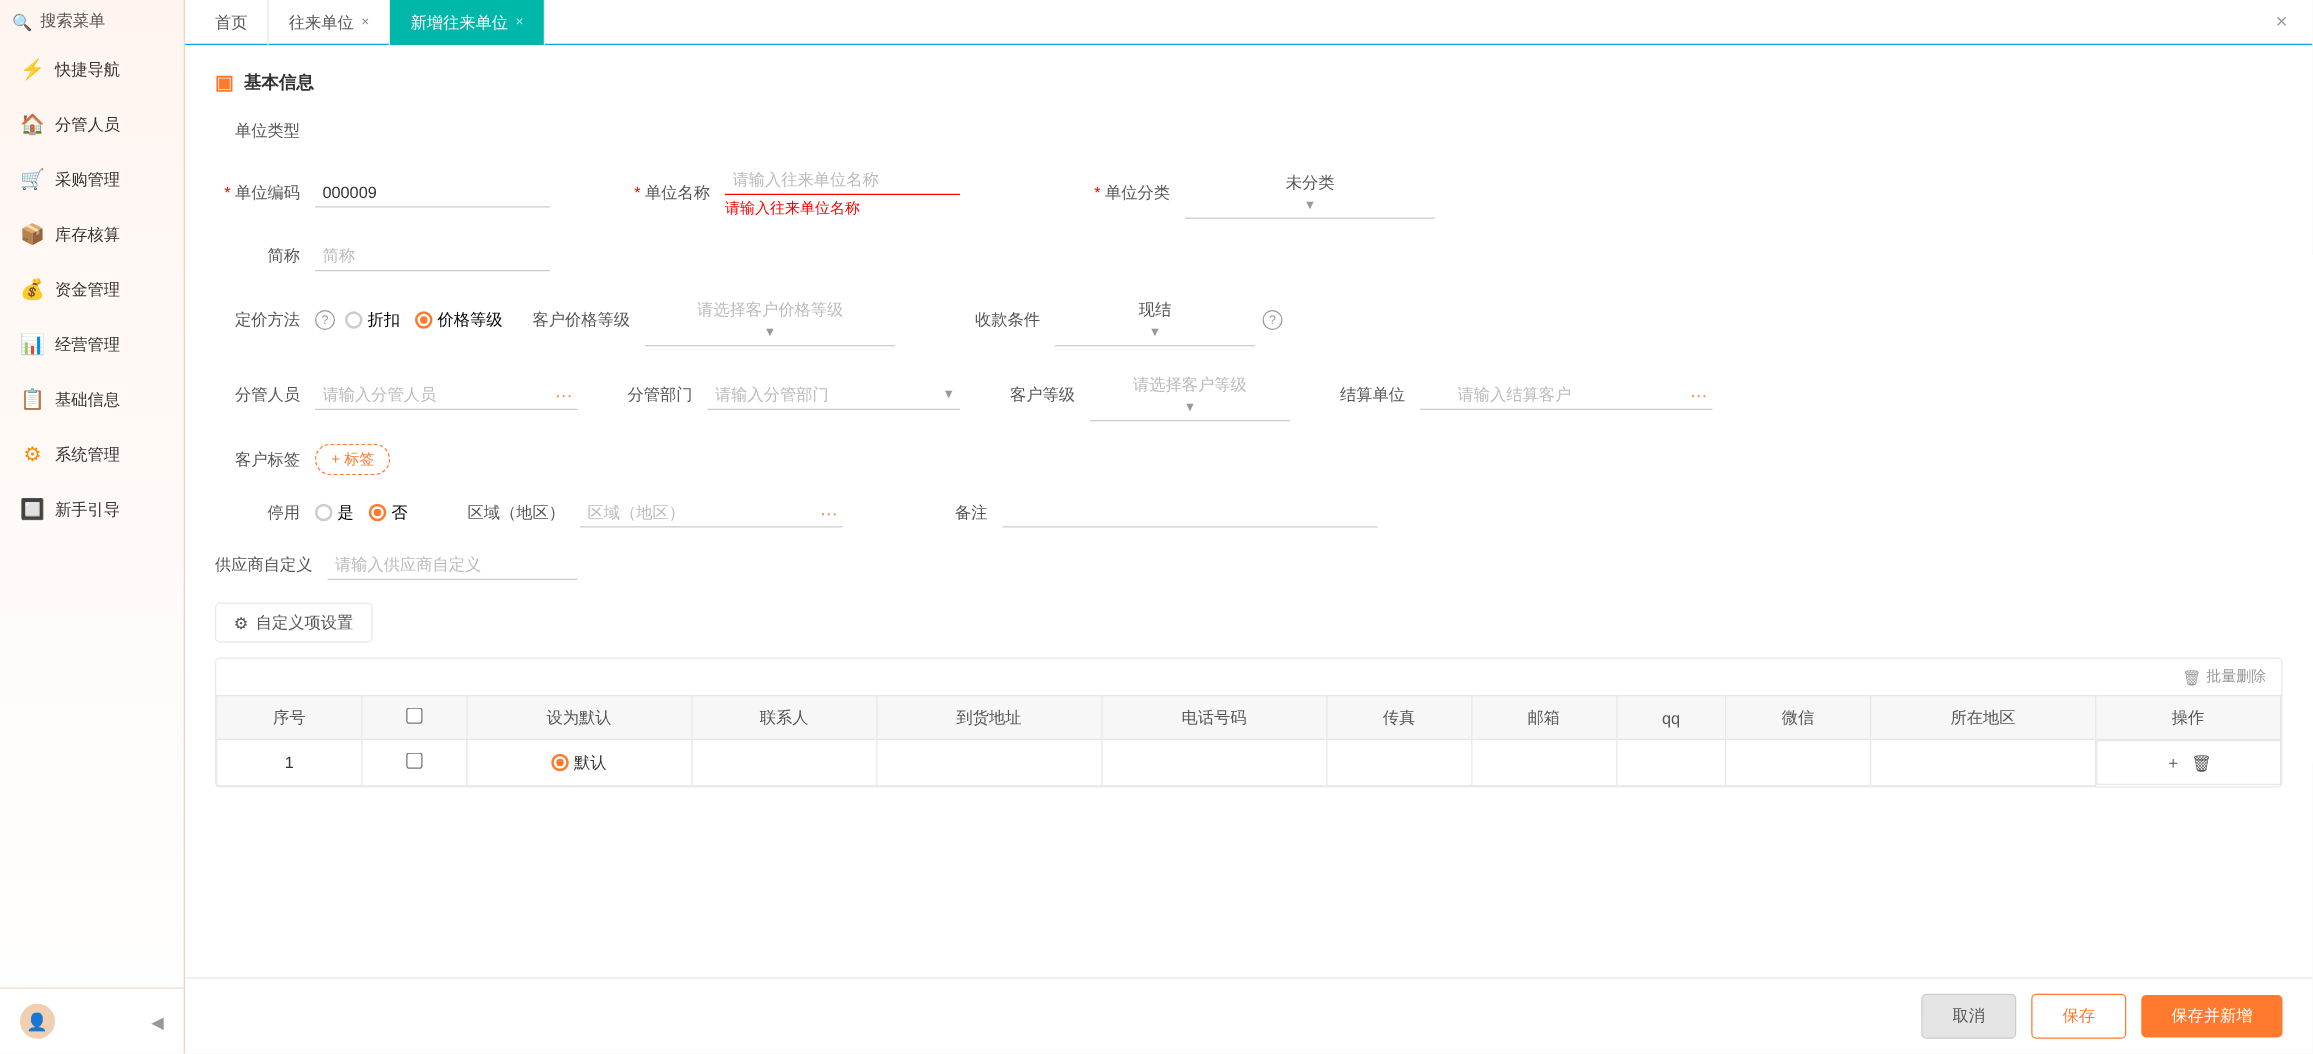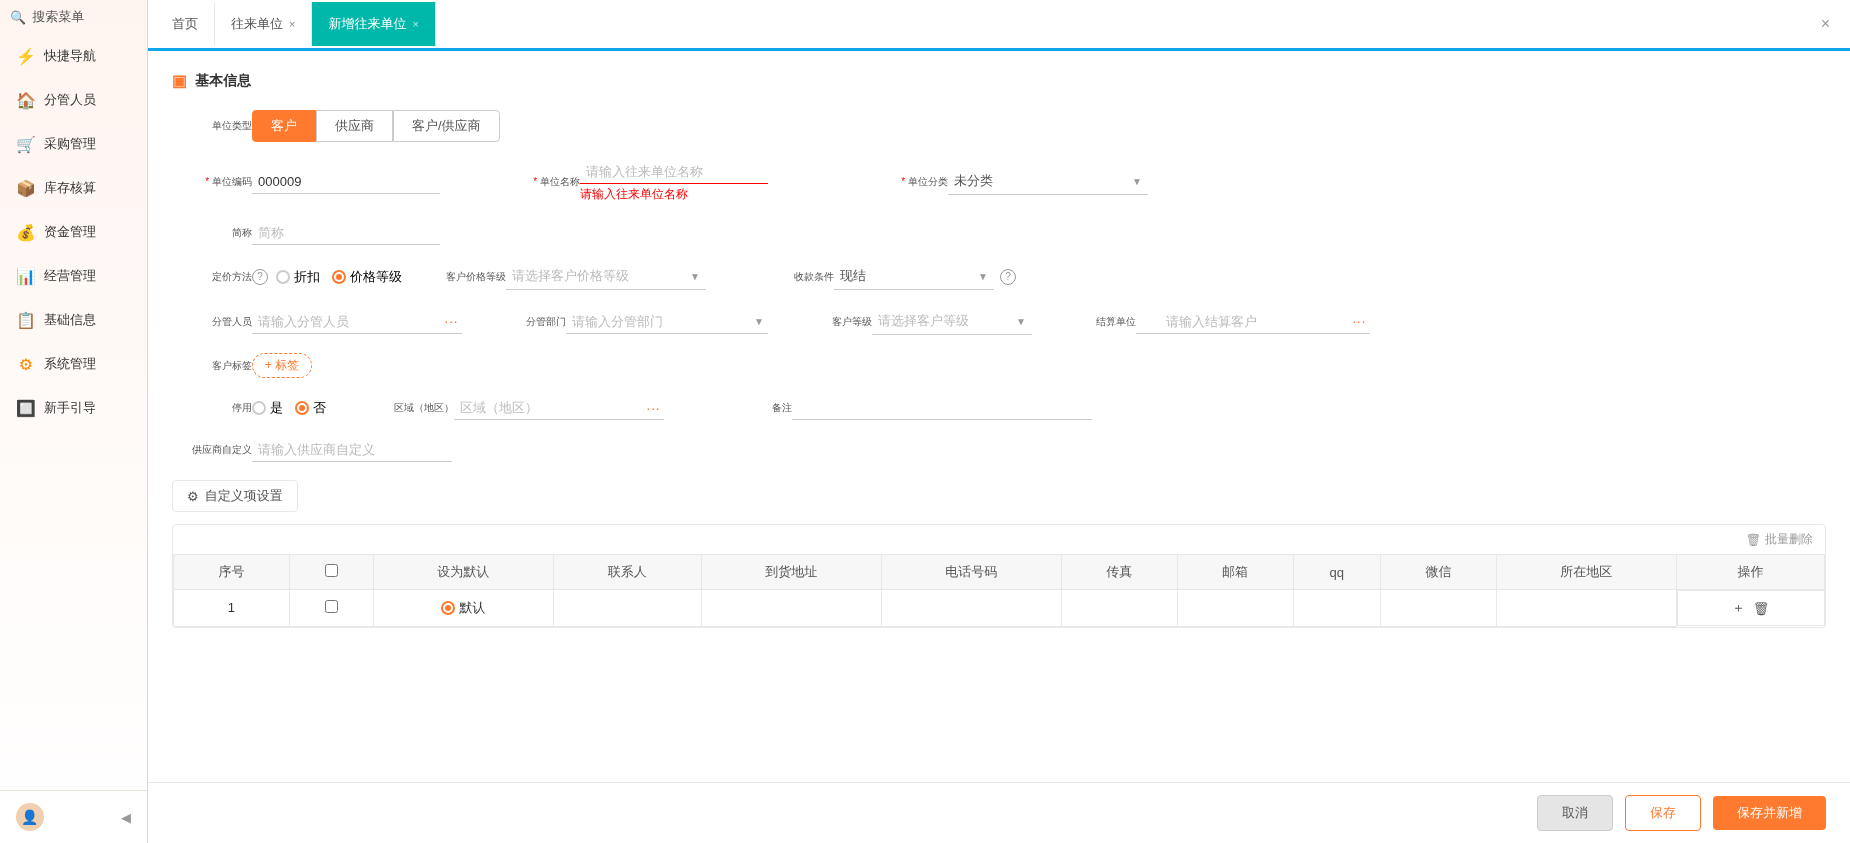--- a/index.html
+++ b/index.html
@@ -55,22 +55,22 @@
       display: flex;
       flex-direction: column;
       overflow: hidden;
     }
 
     
     .tab-bar {
       display: flex;
       align-items: center;
       background: #fff;
-      border-bottom: 3px solid #0ea5e9;
-      height: 51px;
+      border-bottom: 1px solid #0ea5e9;
+      height: 36px;
       padding: 0 8px;
       justify-content: flex-end;
     }
     .tab {
       display: flex;
       align-items: center;
       gap: 6px;
       padding: 0 16px;
       height: 44px;
       cursor: pointer;
@@ -122,23 +122,23 @@
     .form-row {
       display: flex;
       align-items: center;
       margin-bottom: 18px;
       gap: 0;
     }
     .form-label {
       color: #555;
       min-width: 80px;
       text-align: right;
-      padding-right: 0;
+      padding-right: 12px;
       flex-shrink: 0;
-      font-size: 10px;
+      font-size: 13px;
     }
     .form-label.required::before {
       content: '* ';
       color: red;
     }
     .form-input {
       border: none;
       border-bottom: 1px solid #ccc;
       padding: 4px 6px;
       font-size: 13px;
@@ -175,20 +175,21 @@
     .btn-type:last-child { border-radius: 0 4px 4px 0; }
     .form-select {
       display: flex;
       align-items: center;
       gap: 4px;
       min-width: 160px;
       border-bottom: 1px solid #ccc;
       padding: 4px 6px;
       cursor: pointer;
       color: #555;
+      flex-direction: column;
     }
     .form-select-value { flex: 1; font-size: 13px; color: #555; }
     .form-select-placeholder { flex: 1; font-size: 13px; color: #bbb; }
     .chevron { color: #999; font-size: 10px; }
 
     .radio-group { display: flex; align-items: center; gap: 12px; }
     .radio-item { display: flex; align-items: center; gap: 4px; cursor: pointer; }
     .radio-circle {
       width: 14px; height: 14px;
       border-radius: 50%;
@@ -389,25 +390,20 @@
 
   <div class="content">
 
     <div class="section-title">
       <span class="section-icon">▣</span>
       <span>基本信息</span>
     </div>
 
     <div class="unit-type-row">
       <span class="form-label">单位类型</span>
-      <div class="btn-group">
-        <button class="btn-type active">客户</button>
-        <button class="btn-type">供应商</button>
-        <button class="btn-type">客户/供应商</button>
-      </div>
     </div>
 
     <div class="form-row">
 
       <span class="form-label required">单位编码</span>
       <div style="flex:1;max-width:200px;">
         <input class="form-input" type="text" value="000009" style="">
       </div>
       <span style="width:48px;"></span>
 

